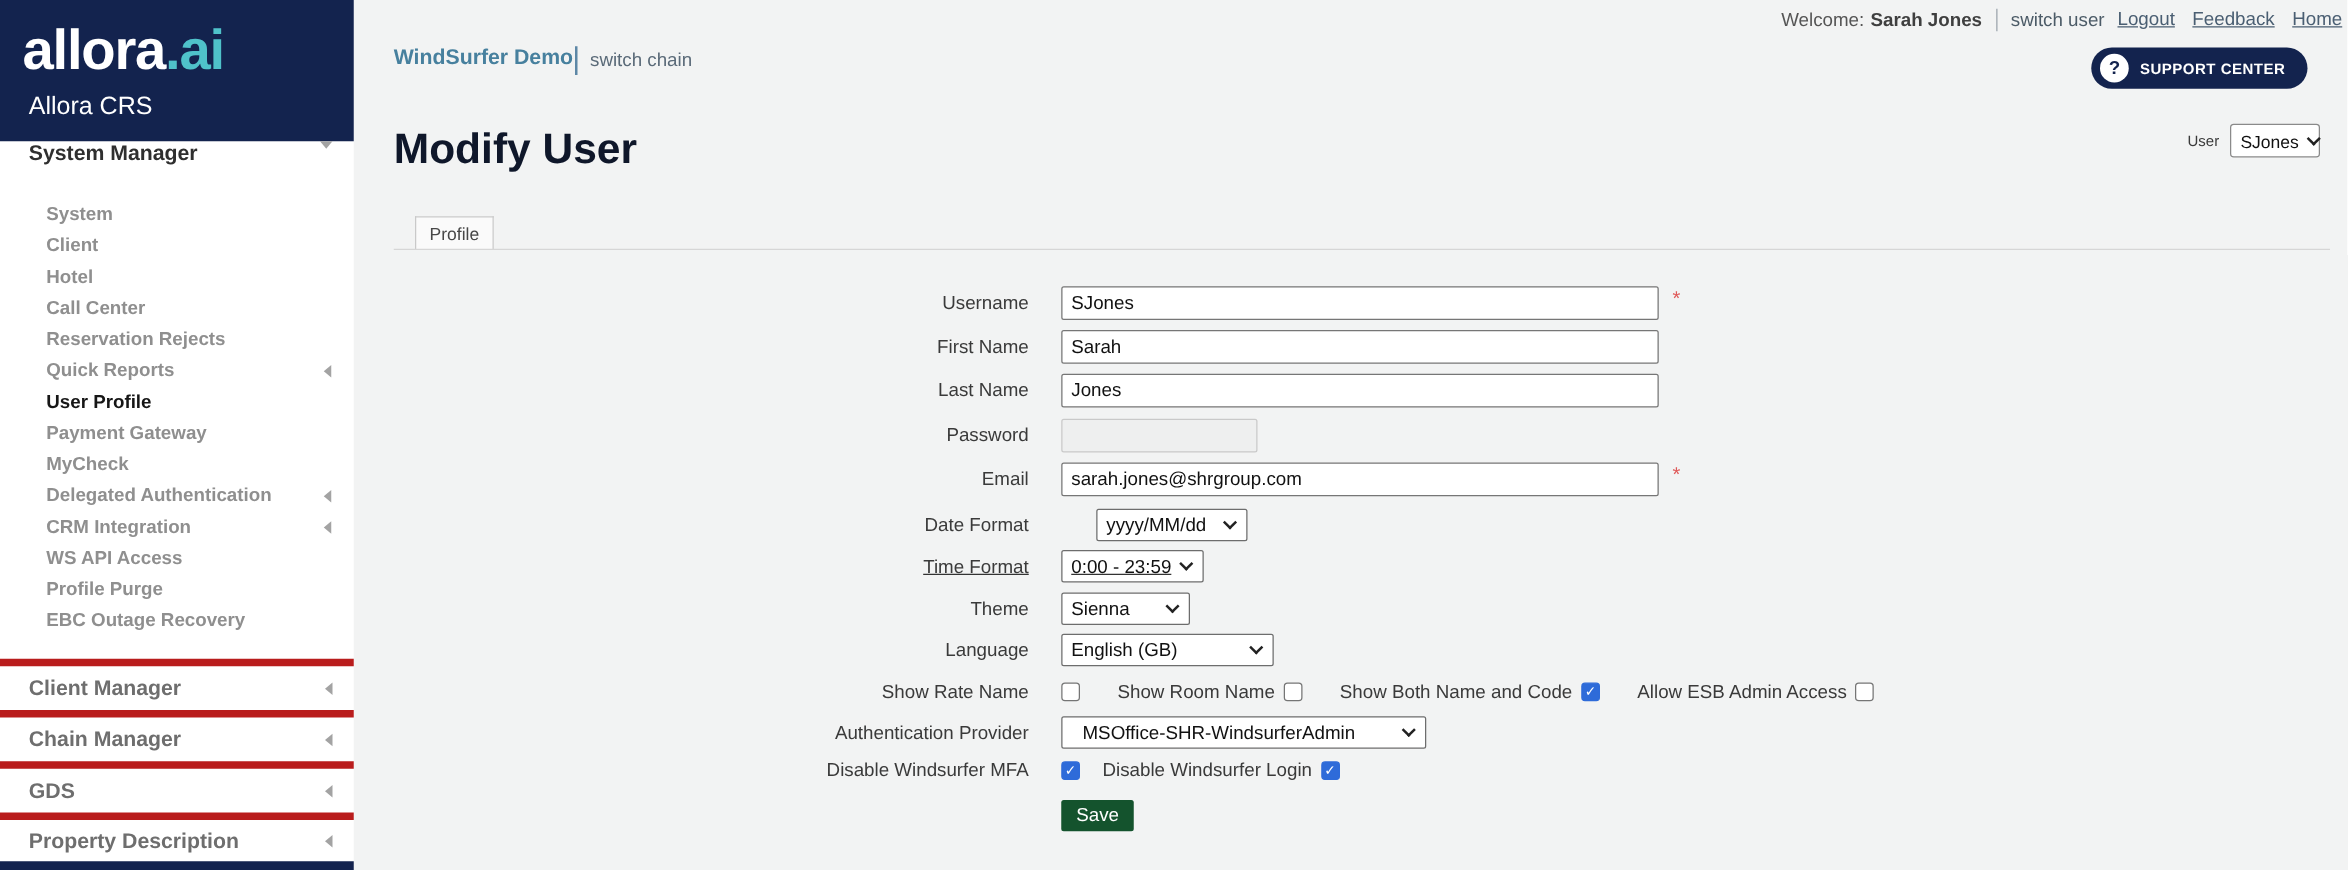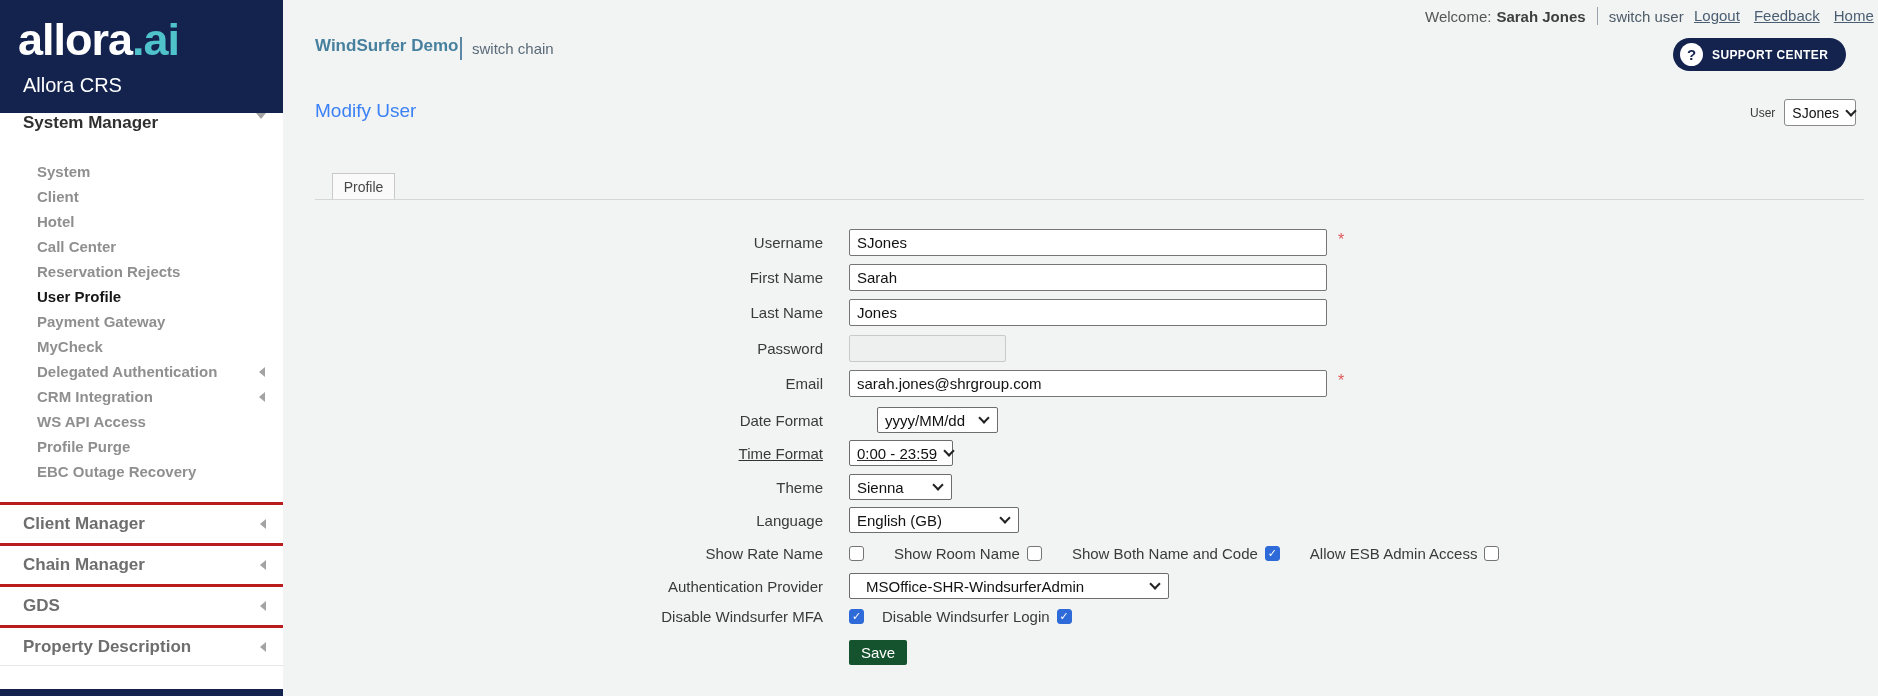--- a/index.html
+++ b/index.html
@@ -29,41 +29,41 @@
   .chain-name { position:absolute; left:315px; top:36px; font-size:17px; font-weight:bold; color:#47809e; }
   .chain-divider { position:absolute; left:460px; top:37px; width:2px; height:23px; background:#5d87a6; }
   .switch-chain { position:absolute; left:472px; top:40px; font-size:15px; color:#5a6a78; }
 
   .support-btn { position:absolute; left:1673px; top:38px; height:33px; padding:0 18px 0 7px;
     background:#13234e; border:none; border-radius:17px; display:flex; align-items:center; gap:9px; cursor:pointer; }
   .support-q { width:23px; height:23px; border-radius:50%; background:#ffffff; color:#13234e;
     font-size:15px; font-weight:bold; display:flex; align-items:center; justify-content:center; }
   .support-label { color:#ffffff; font-size:12px; font-weight:bold; letter-spacing:0.4px; white-space:nowrap; }
 
-  .page-title { position:absolute; left:315px; top:100px; font-size:19px; font-weight:400; color:#3b82f6; }
+  .page-title { position:absolute; left:315px; top:100px; font-size:34px; font-weight:700; color:#0f172a; }
 
   .user-picker { position:absolute; left:1750px; top:99px; display:flex; align-items:center; gap:9px; }
   .user-picker-label { font-size:12px; color:#3a3a3a; }
 
   
   .tab { position:absolute; left:332px; top:173px; width:63px; height:27px; background:#fafafa;
     border:1px solid #c9c9c9; border-bottom:none; font-size:14px; color:#474747;
     display:flex; align-items:center; justify-content:center; cursor:pointer; }
   .panel-line { position:absolute; left:315px; top:199px; width:1549px; height:1px; background:#d6d6d6; }
 
   
   .side-menu { position:absolute; left:0; top:113px; width:283px; }
   .side-header { height:44px; display:flex; justify-content:space-between;
     padding:0 17px 0 23px; font-size:17px; font-weight:bold; color:#2f2f2f; cursor:pointer; }
   .side-items { margin-top:2px; }
   .side-item { height:25px; display:flex; align-items:center; justify-content:space-between;
     padding:0 18px 0 37px; font-size:15px; font-weight:bold; color:#8f8f8f; cursor:pointer; white-space:nowrap; }
   .side-item.active { color:#161616; }
   .side-sections { margin-top:18px; }
-  .side-section { height:41px; border-top:3px solid #b91c1c; display:flex; align-items:center;
+  .side-section { height:41px; border-top:6px solid #b91c1c; display:flex; align-items:center;
     justify-content:space-between; padding:0 17px 0 23px; font-size:17px; font-weight:bold; color:#6e6e6e; cursor:pointer; }
   .side-section:last-child { border-bottom:1px solid #e6e6e6; }
   .tri-left { width:0; height:0; border-top:5px solid transparent; border-bottom:5px solid transparent;
     border-right:6px solid #a3a3a3; }
   .tri-down { width:0; height:0; border-left:5px solid transparent; border-right:5px solid transparent;
     border-top:6px solid #a3a3a3; }
 
   
   .form-row { position:absolute; left:315px; display:flex; align-items:center; }
   .f-label { width:508px; margin-right:26px; text-align:right; font-size:15px; color:#3a3a3a; white-space:nowrap; }
@@ -143,20 +143,24 @@
         </div>
         <div class="side-item">
           <span>Hotel</span>
         </div>
         <div class="side-item">
           <span>Call Center</span>
         </div>
         <div class="side-item">
           <span>Reservation Rejects</span>
         </div>
+        <div class="side-item">
+          <span>Quick Reports</span>
+          <span class="tri-left"></span>
+        </div>
         <div class="side-item active">
           <span>User Profile</span>
         </div>
         <div class="side-item">
           <span>Payment Gateway</span>
         </div>
         <div class="side-item">
           <span>MyCheck</span>
         </div>
         <div class="side-item">
@@ -223,21 +227,21 @@
       </div>
       <div class="form-row" style="top: 407px;">
         <div class="f-label">Date Format</div>
         <div class="f-select" style="width: 121px; margin-left: 28px;">
           <span>yyyy/MM/dd</span>
           <span class="caret"></span>
         </div>
       </div>
       <div class="form-row" style="top: 440px; text-decoration: underline;">
         <div class="f-label">Time Format</div>
-        <div class="f-select" style="width: 104px;">
+        <div class="f-select" style="width: 114px;">
           <span>0:00 - 23:59</span>
           <span class="caret"></span>
         </div>
       </div>
       <div class="form-row" style="top: 474px;">
         <div class="f-label">Theme</div>
         <div class="f-select" style="width: 103px;">
           <span>Sienna</span>
           <span class="caret"></span>
         </div>
@@ -256,21 +260,21 @@
           <span class="cb-label">Show Room Name</span>
           <span class="cb"></span>
           <span class="cb-label">Show Both Name and Code</span>
           <span class="cb checked">✓</span>
           <span class="cb-label">Allow ESB Admin Access</span>
           <span class="cb"></span>
         </div>
       </div>
       <div class="form-row" style="top: 573px;">
         <div class="f-label">Authentication Provider</div>
-        <div class="f-select" style="width: 320px; padding-left: 16px;">
+        <div class="f-select" style="width: 292px; padding-left: 16px;">
           <span>MSOffice-SHR-WindsurferAdmin</span>
           <span class="caret"></span>
         </div>
       </div>
       <div class="form-row" style="top: 608px;">
         <div class="f-label">Disable Windsurfer MFA</div>
         <div style="display: flex; align-items: center;">
           <span class="cb checked">✓</span>
           <span class="cb-label" style="margin: 0px 7px 0px 18px;">Disable Windsurfer Login</span>
           <span class="cb checked">✓</span>

